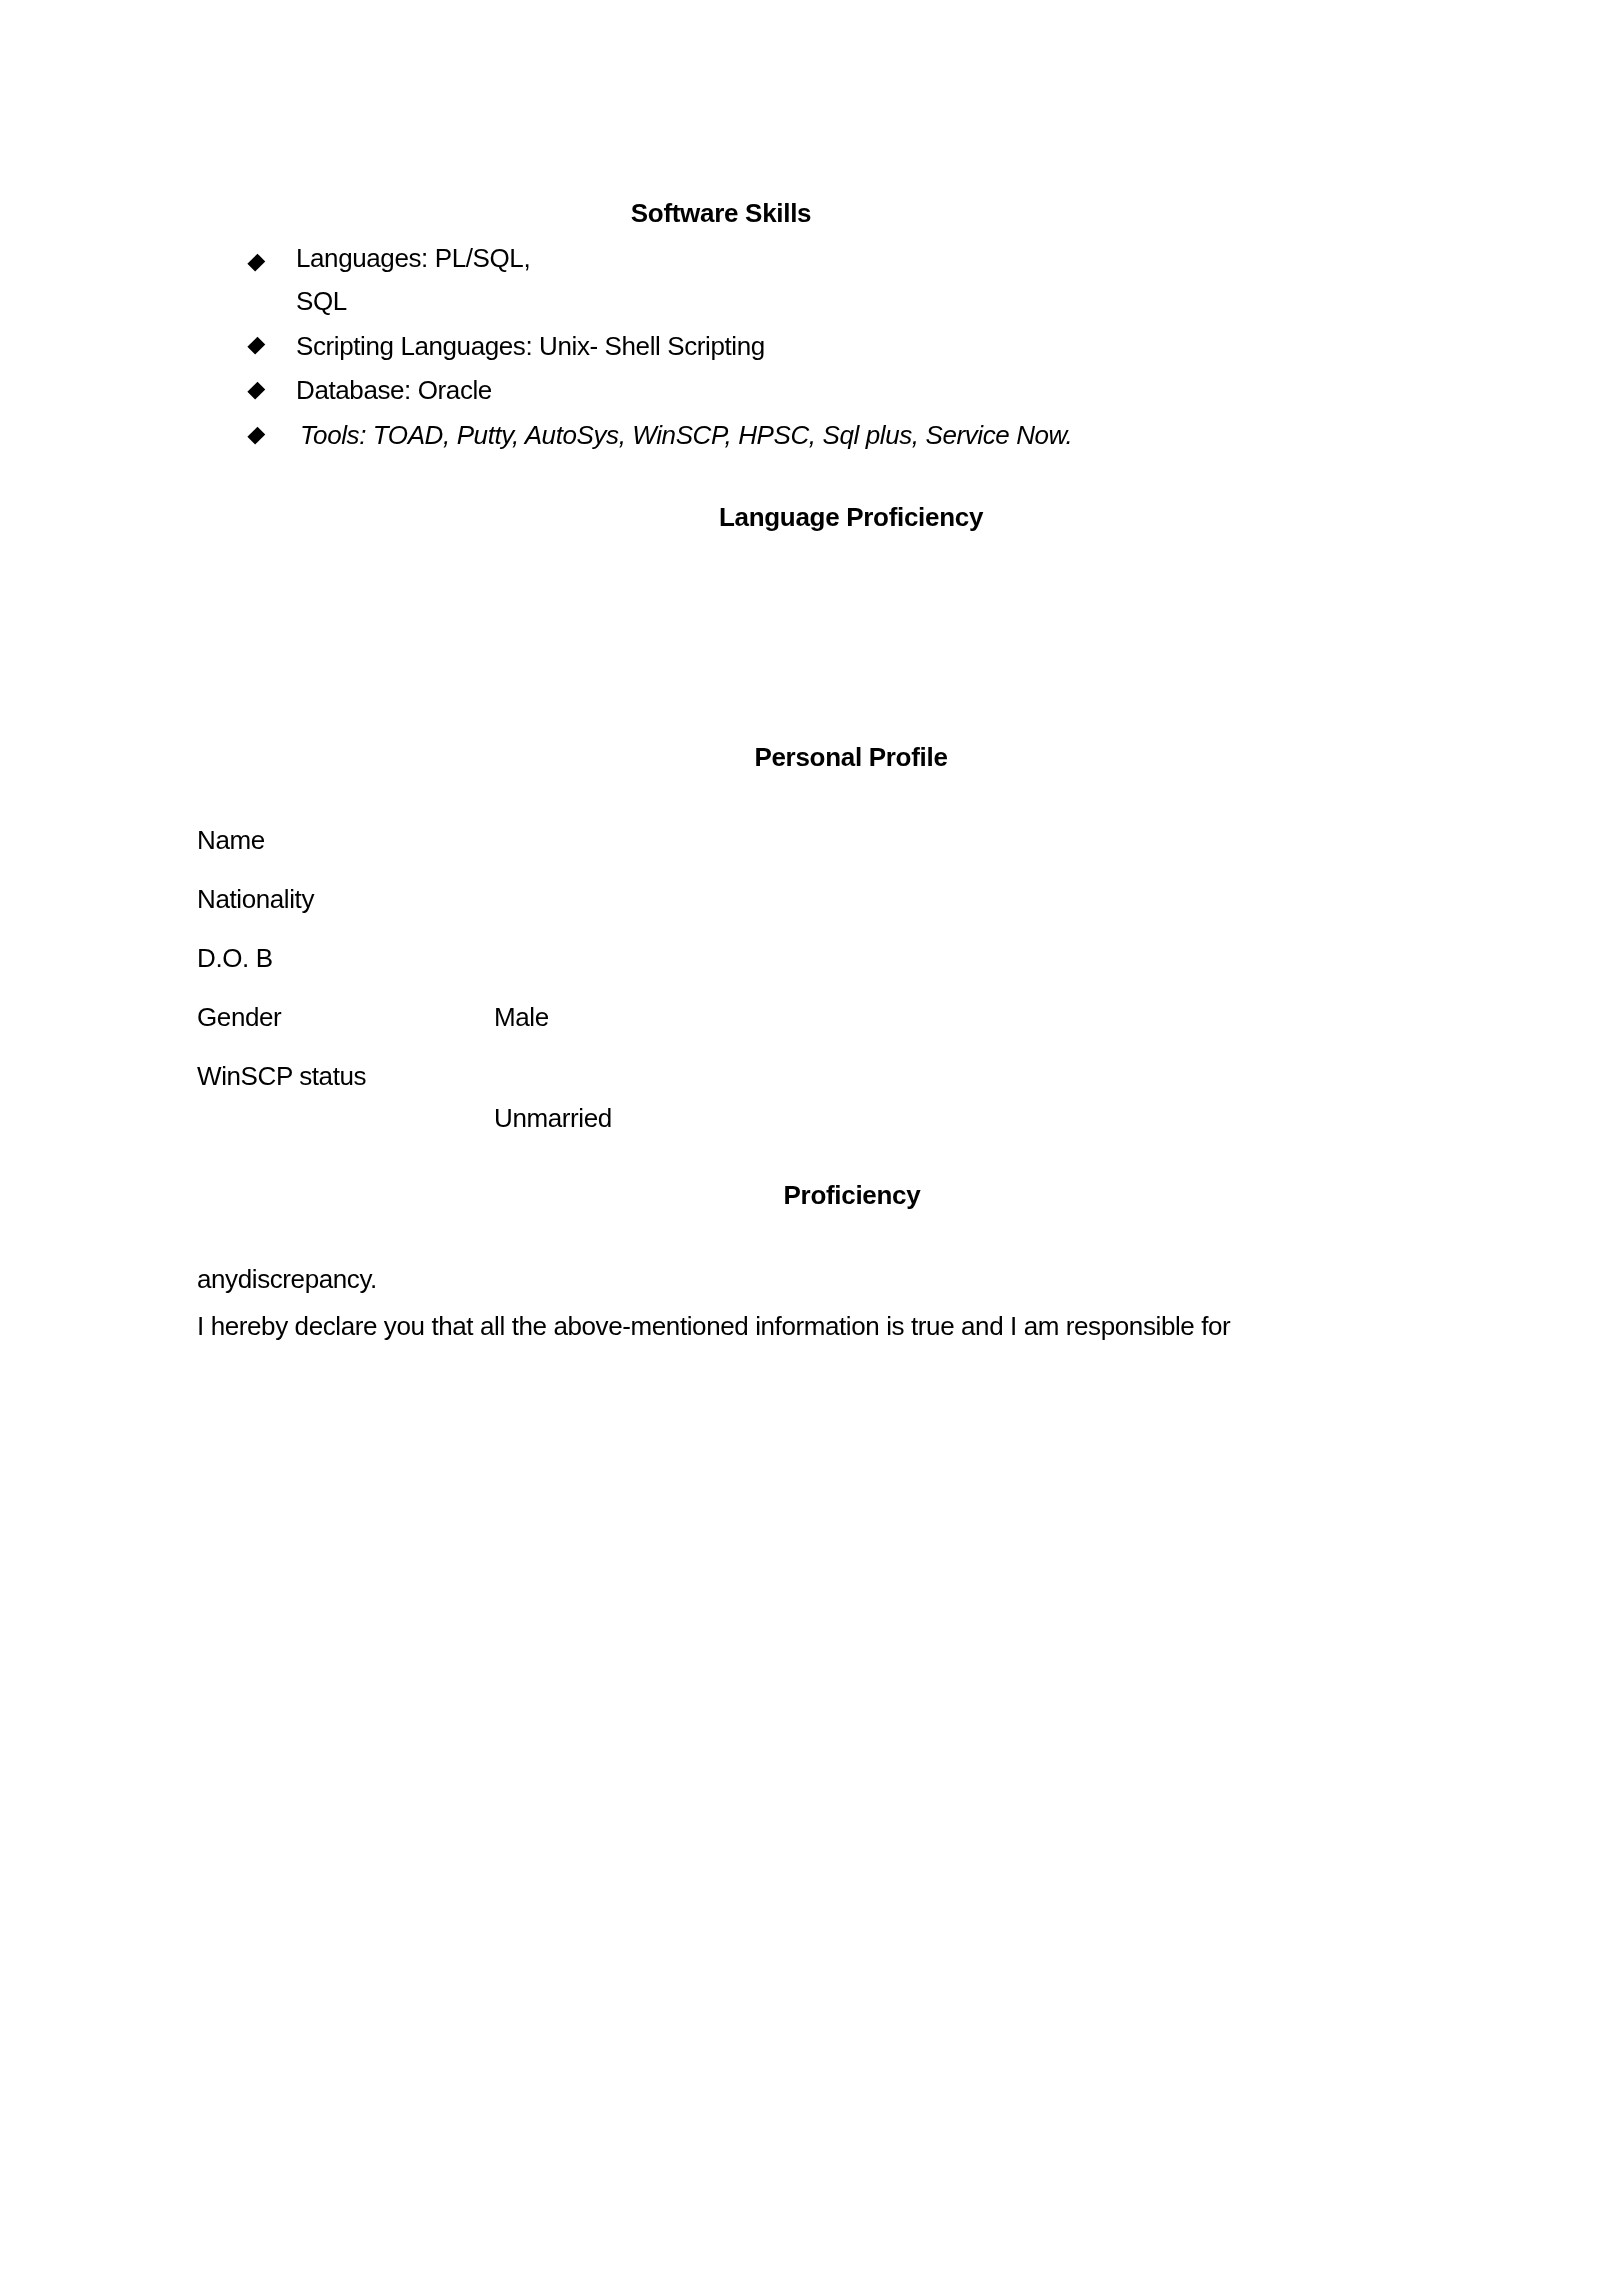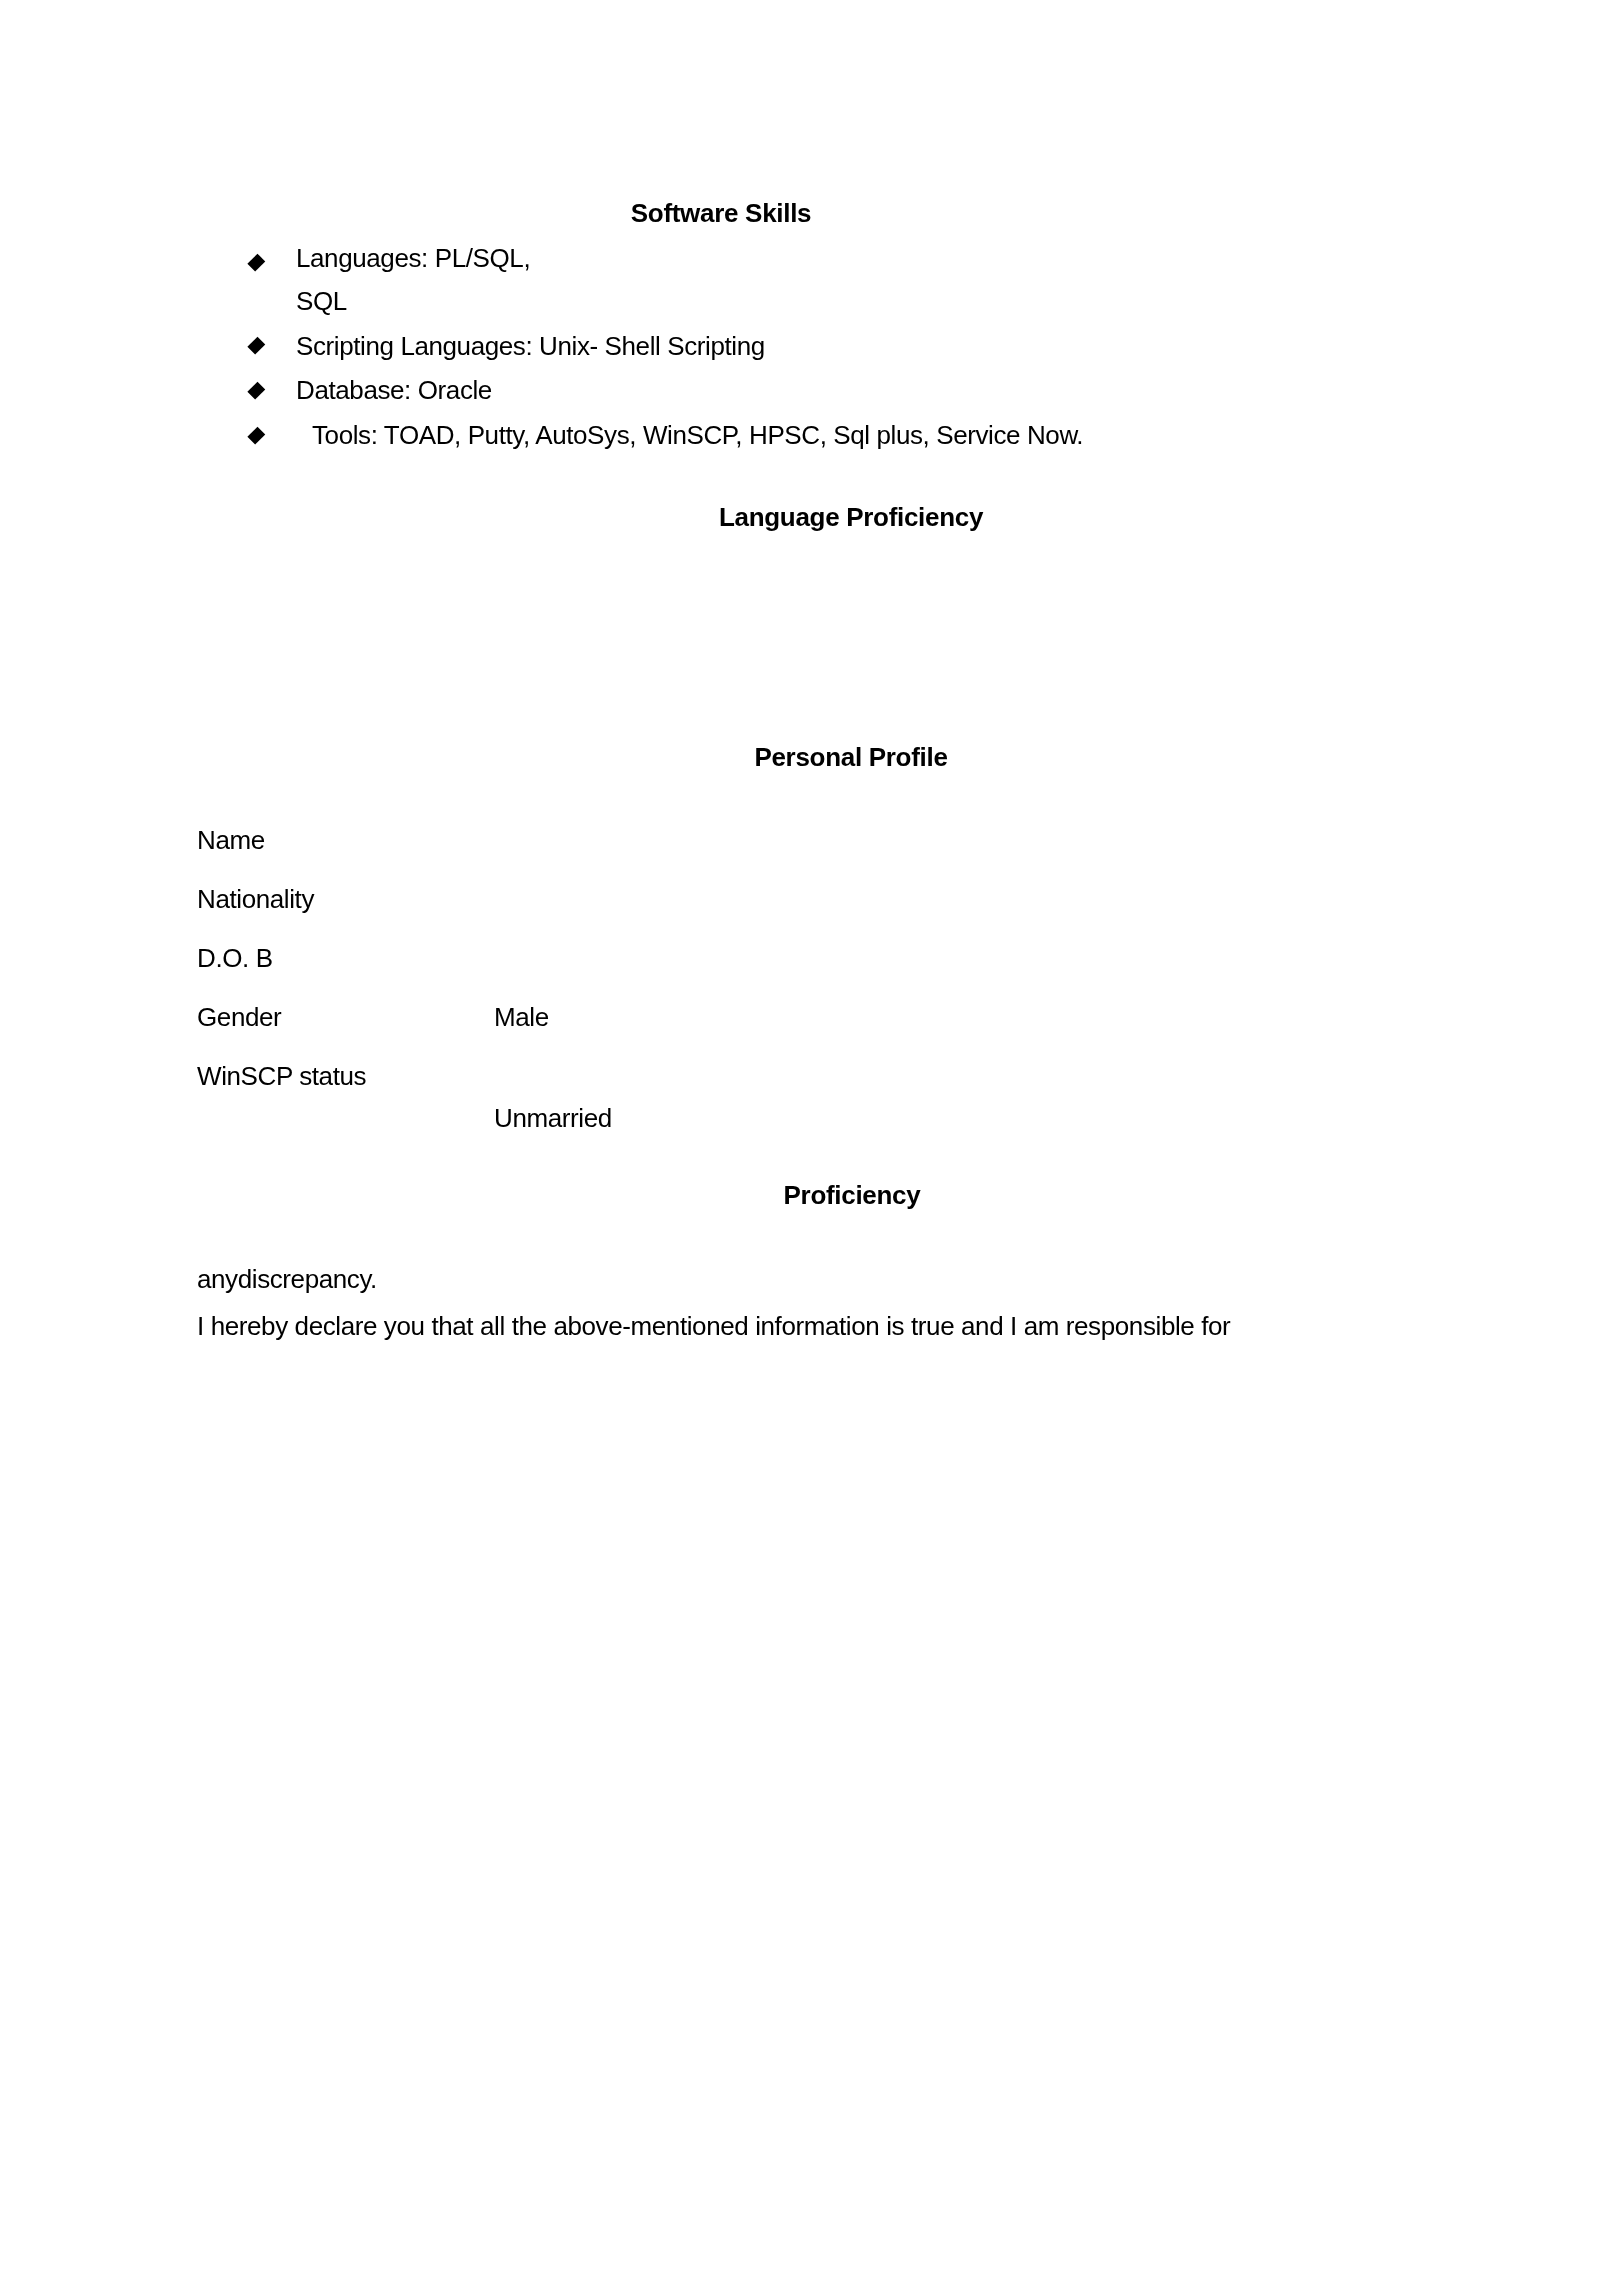--- a/index.html
+++ b/index.html
@@ -72,21 +72,21 @@
     <div>
       <span class="bullet" style="left:251px; top:340px;"></span>
       <span class="text" style="left:296px; top:330px;">Scripting Languages: Unix- Shell Scripting</span>
     </div>
     <div>
       <span class="bullet" style="left:251px; top:385px;"></span>
       <span class="text" style="left:296px; top:374px;">Database: Oracle</span>
     </div>
     <div>
       <span class="bullet" style="left:251px; top:430px;"></span>
-      <span class="text" style="left:312px; top:419px;">Tools: TOAD, Putty, AutoSys, WinSCP, HPSC, Sql plus, Service Now.</span>
+      <span class="text" style="left:300px; top:419px;font-style:italic;">Tools: TOAD, Putty, AutoSys, WinSCP, HPSC, Sql plus, Service Now.</span>
     </div>
   </div>
 
   <div class="heading" style="left:851px; top:501px;">Language Proficiency</div>
 
   <div class="heading" style="left:851px; top:741px;">Personal Profile</div>
 
   <div>
     <div>
       <span class="text" style="left:197px; top:824px;">Name</span>

